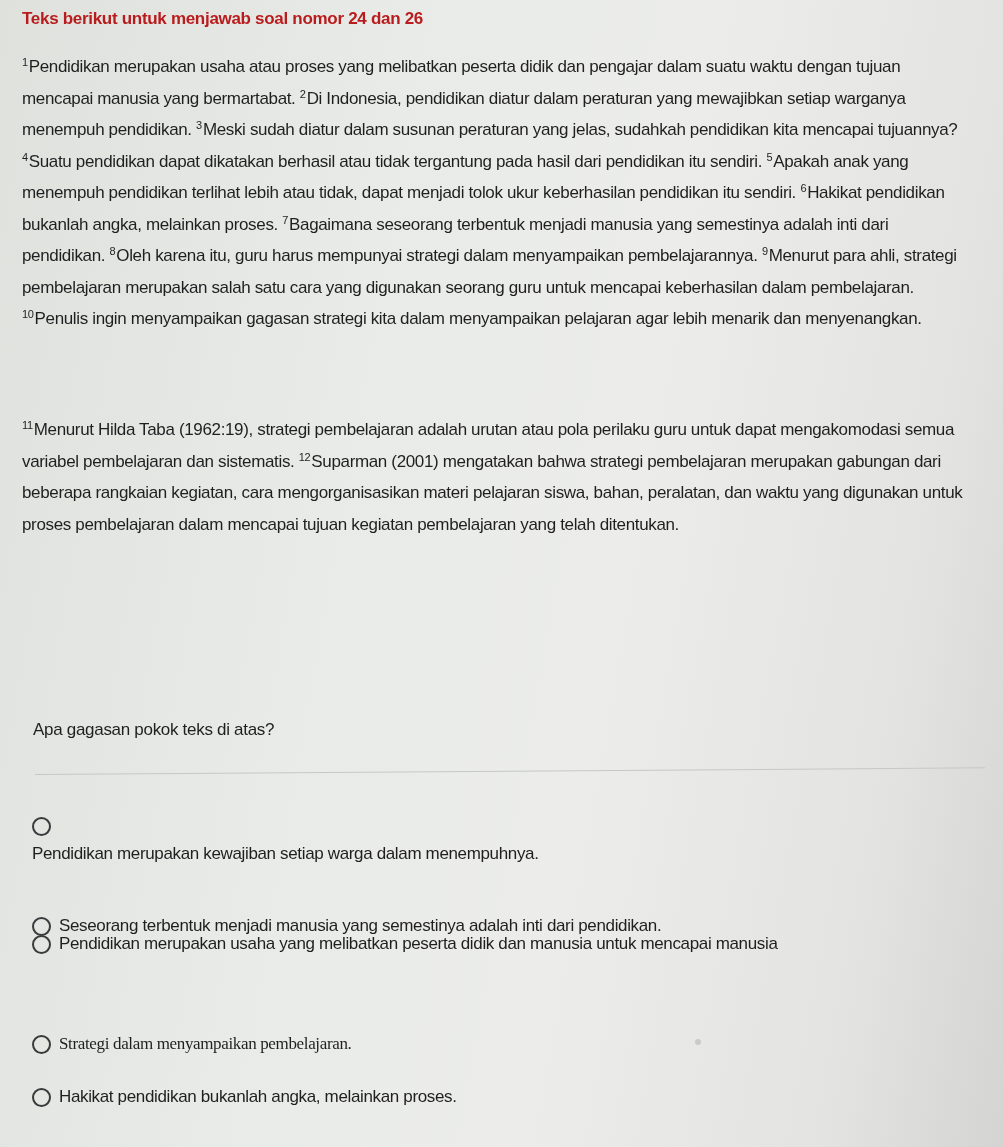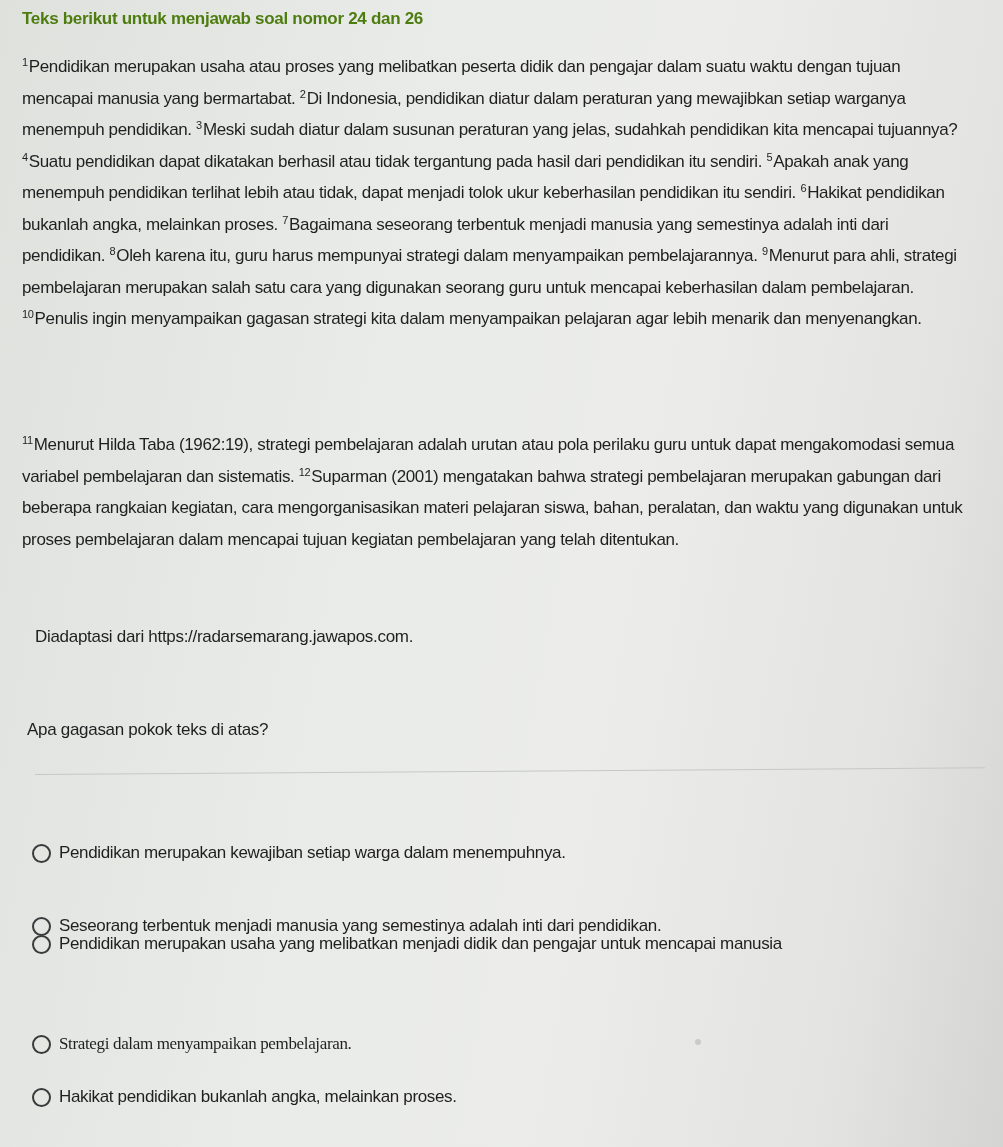--- a/index.html
+++ b/index.html
@@ -22,53 +22,53 @@
       width: 1003px;
       height: 1147px;
     }
     .title {
       position: absolute;
       left: 22px;
       top: 6px;
       font-size: 17px;
       font-weight: bold;
       letter-spacing: -0.3px;
-      color: #4d7c0f;
+      color: #b91c1c;
       line-height: 26px;
     }
     .para {
       position: absolute;
       left: 22px;
       width: 950px;
       font-size: 17px;
       line-height: 31.5px;
       letter-spacing: -0.35px;
       color: #1f1f20;
     }
     .para p { margin: 0; }
     .para sup {
       font-size: 11px;
       vertical-align: 6px;
       line-height: 0;
       margin-right: 1px;
     }
     #para1 { top: 51px; }
-    #para2 { top: 429px; }
+    #para2 { top: 414px; }
     .source {
       position: absolute;
       left: 35px;
       top: 624px;
       font-size: 17px;
       letter-spacing: -0.3px;
       color: #1f1f20;
       line-height: 26px;
     }
     .question {
       position: absolute;
-      left: 27px;
+      left: 33px;
       top: 717px;
       font-size: 17px;
       letter-spacing: -0.3px;
       color: #1f1f20;
       line-height: 26px;
     }
     .divider {
       position: absolute;
       left: 35px;
       top: 774px;
@@ -103,21 +103,21 @@
       margin-right: 8px;
       background: transparent;
     }
     .option-label {
       font-size: 17px;
       line-height: 36px;
       letter-spacing: -0.35px;
       color: #1f1f20;
       width: 900px;
     }
-    #opt0 { top: 835px; }
+    #opt0 { top: 808px; flex-direction: column; }
     #opt1 { top: 873px; margin-top: 35px; }
     #opt2 { top: 926px; }
     #opt3 { top: 1026px; font-family: Liberation Serif, serif; }
     #opt4 { top: 1079px; }
     .wrap-cont {
       display: block;
       margin-left: -27px;
       margin-top: 9px;
     }
     .cursor-dot {
@@ -138,39 +138,38 @@
   <div class="title">Teks berikut untuk menjawab soal nomor 24 dan 26</div>
 
   <div class="para" id="para1">
     <p><sup>1</sup><span>Pendidikan merupakan usaha atau proses yang melibatkan peserta didik dan pengajar dalam suatu waktu dengan tujuan mencapai manusia yang bermartabat. </span><sup>2</sup><span>Di Indonesia, pendidikan diatur dalam peraturan yang mewajibkan setiap warganya menempuh pendidikan. </span><sup>3</sup><span>Meski sudah diatur dalam susunan peraturan yang jelas, sudahkah pendidikan kita mencapai tujuannya? </span><sup>4</sup><span>Suatu pendidikan dapat dikatakan berhasil atau tidak tergantung pada hasil dari pendidikan itu sendiri. </span><sup>5</sup><span>Apakah anak yang menempuh pendidikan terlihat lebih atau tidak, dapat menjadi tolok ukur keberhasilan pendidikan itu sendiri. </span><sup>6</sup><span>Hakikat pendidikan bukanlah angka, melainkan proses. </span><sup>7</sup><span>Bagaimana seseorang terbentuk menjadi manusia yang semestinya adalah inti dari pendidikan. </span><sup>8</sup><span>Oleh karena itu, guru harus mempunyai strategi dalam menyampaikan pembelajarannya. </span><sup>9</sup><span>Menurut para ahli, strategi pembelajaran merupakan salah satu cara yang digunakan seorang guru untuk mencapai keberhasilan dalam pembelajaran. </span><sup>10</sup><span>Penulis ingin menyampaikan gagasan strategi kita dalam menyampaikan pelajaran agar lebih menarik dan menyenangkan.</span></p>
   </div>
 
   <div class="para" id="para2">
     <p><sup>11</sup><span>Menurut Hilda Taba (1962:19), strategi pembelajaran adalah urutan atau pola perilaku guru untuk dapat mengakomodasi semua variabel pembelajaran dan sistematis. </span><sup>12</sup><span>Suparman (2001) mengatakan bahwa strategi pembelajaran merupakan gabungan dari beberapa rangkaian kegiatan, cara mengorganisasikan materi pelajaran siswa, bahan, peralatan, dan waktu yang digunakan untuk proses pembelajaran dalam mencapai tujuan kegiatan pembelajaran yang telah ditentukan.</span></p>
   </div>
 
-  <div class="source">Diadaptasi dari https://radarsemarang.jawapos.com.</div>
 
   <div class="question">Apa gagasan pokok teks di atas?</div>
 
   <div class="divider"></div>
 
   <div class="options">
     <div class="option" id="opt0">
       <span class="radio"></span>
       <span class="option-label">Pendidikan merupakan kewajiban setiap warga dalam menempuhnya.</span>
     </div>
     <div class="option" id="opt1">
       <span class="radio"></span>
       <span class="option-label">Seseorang terbentuk menjadi manusia yang semestinya adalah inti dari pendidikan.</span>
     </div>
     <div class="option" id="opt2">
       <span class="radio"></span>
       <span class="option-label">
-        <span>Pendidikan merupakan usaha yang melibatkan menjadi didik dan pengajar untuk mencapai manusia</span>
+        <span>Pendidikan merupakan usaha yang melibatkan peserta didik dan manusia untuk mencapai manusia</span>
       </span>
     </div>
     <div class="option" id="opt3">
       <span class="radio"></span>
       <span class="option-label">Strategi dalam menyampaikan pembelajaran.</span>
     </div>
     <div class="option" id="opt4">
       <span class="radio"></span>
       <span class="option-label">Hakikat pendidikan bukanlah angka, melainkan proses.</span>
     </div>

